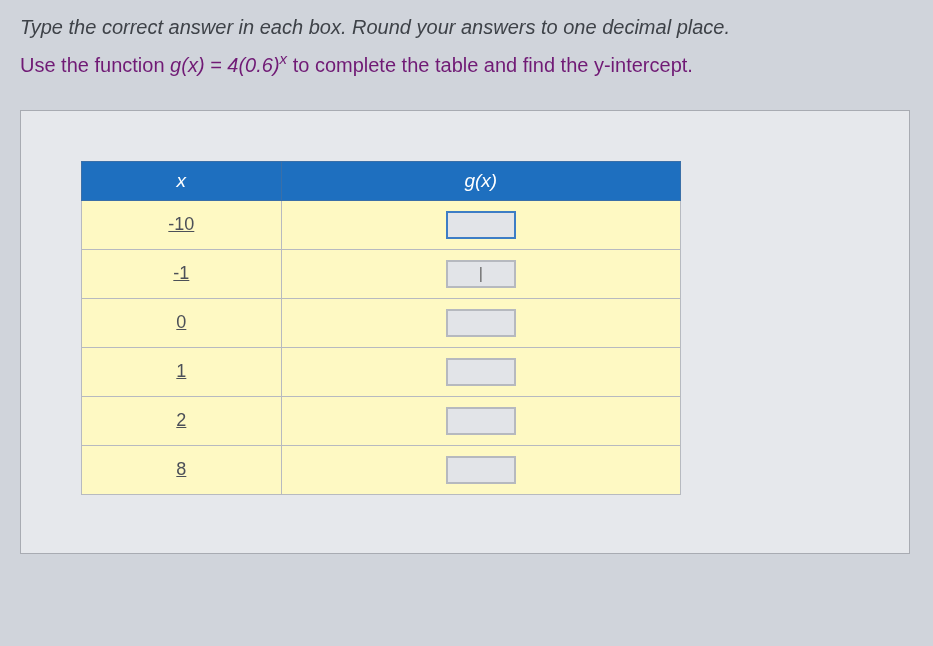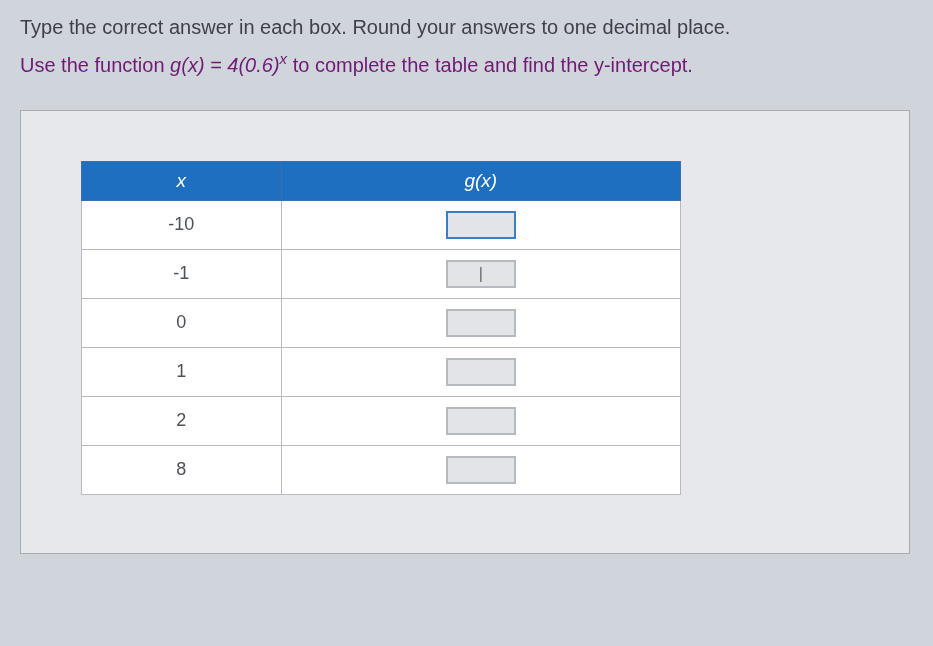--- a/index.html
+++ b/index.html
@@ -10,20 +10,21 @@
       height: 646px;
       padding: 12px 20px;
       color: #3a3d42;
       filter: blur(0.3px);
     }
     .instruction {
       font-size: 20px;
       line-height: 1.5;
       margin-bottom: 6px;
       color: #3e4248;
+      font-style: italic;
     }
     .instruction-sub {
       font-size: 20px;
       line-height: 1.5;
       margin-bottom: 30px;
       color: #701a75;
     }
     .card {
       background: #e6e8ec;
       border: 1px solid #a8abb2;
@@ -43,21 +44,22 @@
       font-weight: normal;
       font-size: 19px;
       padding: 8px 12px;
       border: 1px solid #3a6fa8;
     }
     table.data td {
       border: 1px solid #b7bac0;
       padding: 10px 12px;
       font-size: 18px;
       color: #4c5058;
-      background: #ffffff;
+      background: #fef9c3;
+      text-decoration: underline;
     }
     table.data td.xcol {
       text-align: center;
       width: 200px;
     }
     table.data td.gcol {
       text-align: center;
       width: 400px;
     }
     .ans-input {

